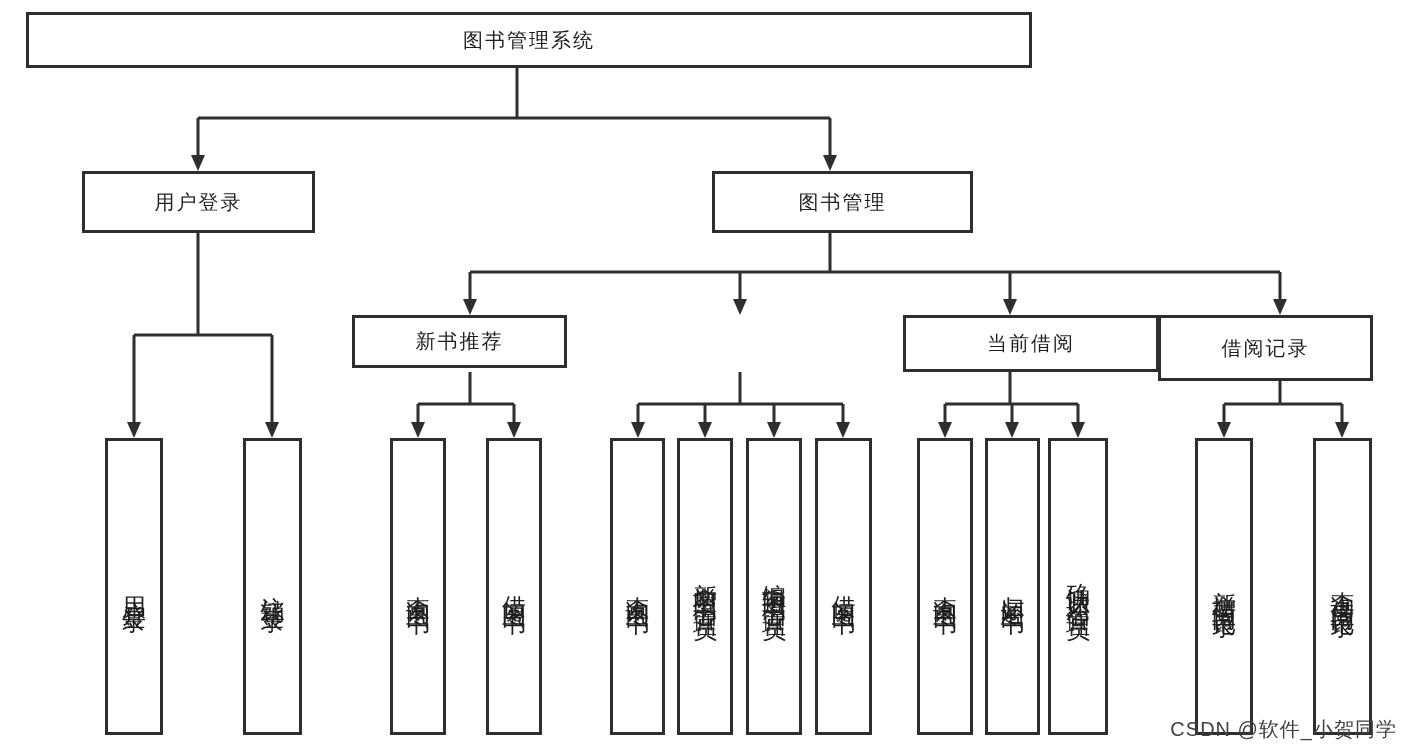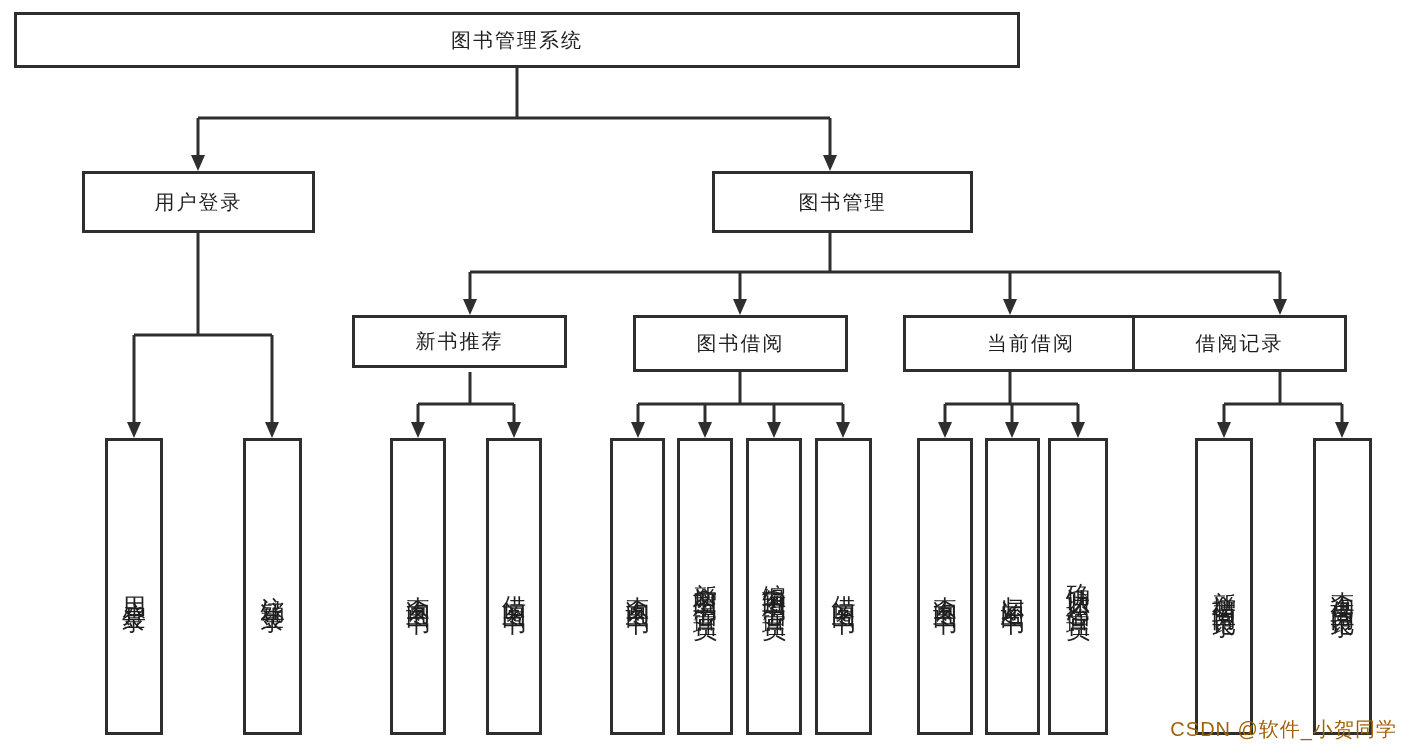--- a/index.html
+++ b/index.html
@@ -16,21 +16,21 @@
   .v{font-size:24px;}
   .v .vtxt{
     writing-mode:vertical-rl;text-orientation:mixed;
     letter-spacing:5px;line-height:1;
   }
   svg.conn{position:absolute;left:0;top:0;}
   svg.conn line{stroke:#2e2e2e;stroke-width:3;}
   svg.conn polygon{fill:#2e2e2e;}
   .wm{
     position:absolute;right:8px;bottom:4px;z-index:5;
-    font-size:20px;color:#a16207;letter-spacing:1px;white-space:nowrap;
+    font-size:20px;color:#404040;letter-spacing:1px;white-space:nowrap;
   }
 </style>
 </head>
 <body>
 
 <div class="canvas">
 
   <svg class="conn" width="1405" height="747" viewBox="0 0 1405 747" aria-hidden="true">
 
     <g>
@@ -100,29 +100,28 @@
     <g>
       <line x1="1280" y1="372" x2="1280" y2="404"></line>
       <line x1="1224" y1="404" x2="1342" y2="404"></line>
       <line x1="1224" y1="404" x2="1224" y2="425"></line>
       <polygon points="1217,422 1231,422 1224,438"></polygon>
       <line x1="1342" y1="404" x2="1342" y2="425"></line>
       <polygon points="1335,422 1349,422 1342,438"></polygon>
     </g>
   </svg>
 
-  <div class="node h" style="left:14px;top:12px;width:1006px;height:56px">图书管理系统</div>
+  <div class="node h" style="left:26px;top:12px;width:1006px;height:56px">图书管理系统</div>
 
   <div class="node h" style="left:82px;top:171px;width:233px;height:62px">用户登录</div>
   <div class="node h" style="left:712px;top:171px;width:261px;height:62px">图书管理</div>
 
   <div class="node h" style="left:352px;top:315px;width:215px;height:53px">新书推荐</div>
-  <div class="node h" style="left:633px;top:315px;width:215px;height:57px">图书借阅</div>
   <div class="node h" style="left:903px;top:315px;width:256px;height:57px">当前借阅</div>
-  <div class="node h" style="left:1132px;top:315px;width:215px;height:57px">借阅记录</div>
+  <div class="node h" style="left:1158px;top:315px;width:215px;height:66px">借阅记录</div>
 
   <div class="node v" style="left:105px;top:438px;width:58px;height:297px">
     <span class="vtxt">用户登录</span>
   </div>
   <div class="node v" style="left:243px;top:438px;width:59px;height:297px">
     <span class="vtxt">注销登录</span>
   </div>
 
   <div class="node v" style="left:390px;top:438px;width:56px;height:297px">
     <span class="vtxt">查询图书</span>

